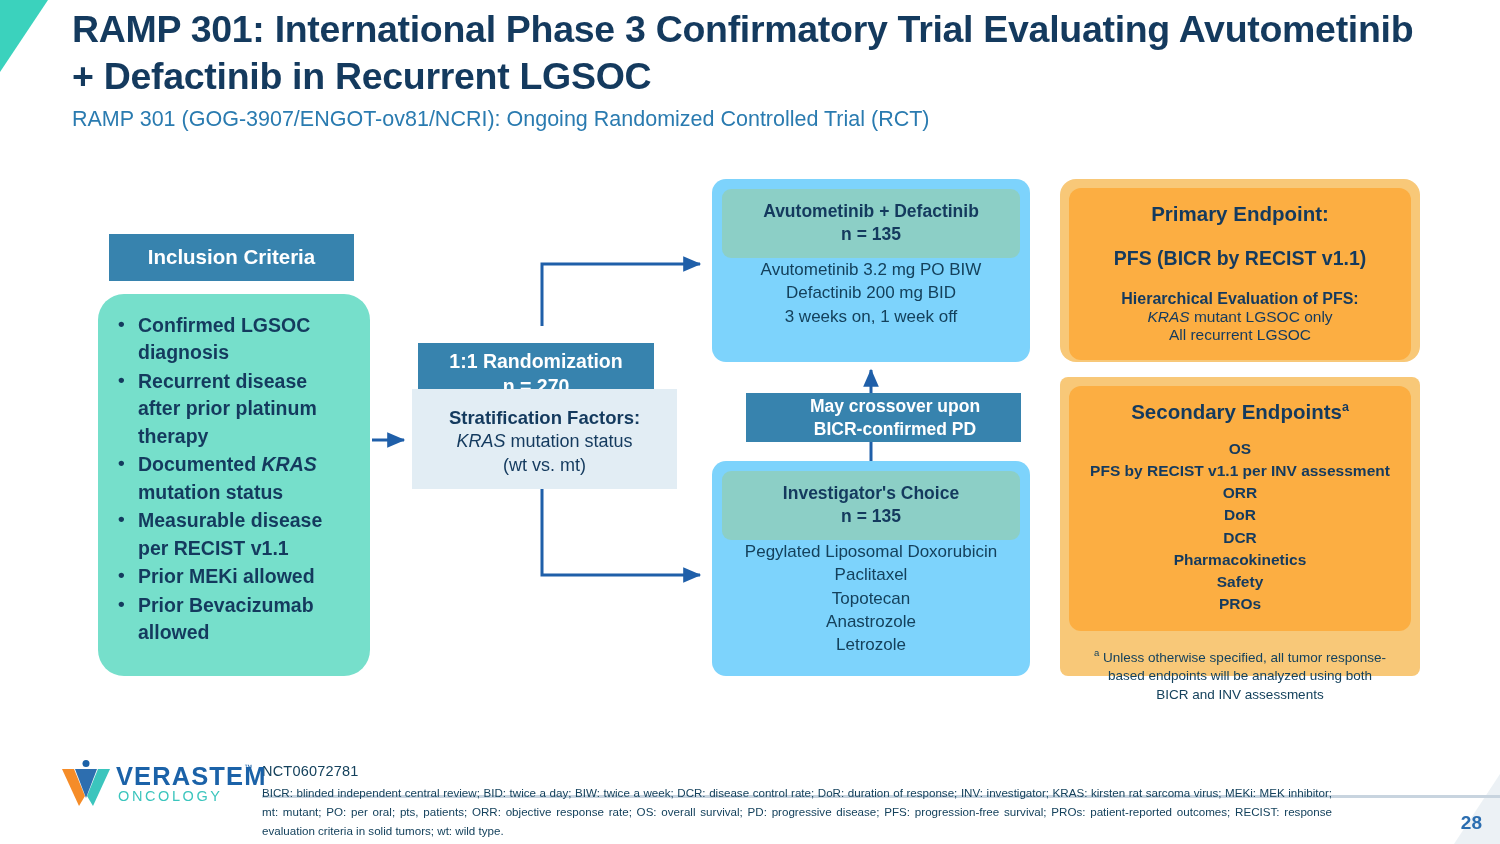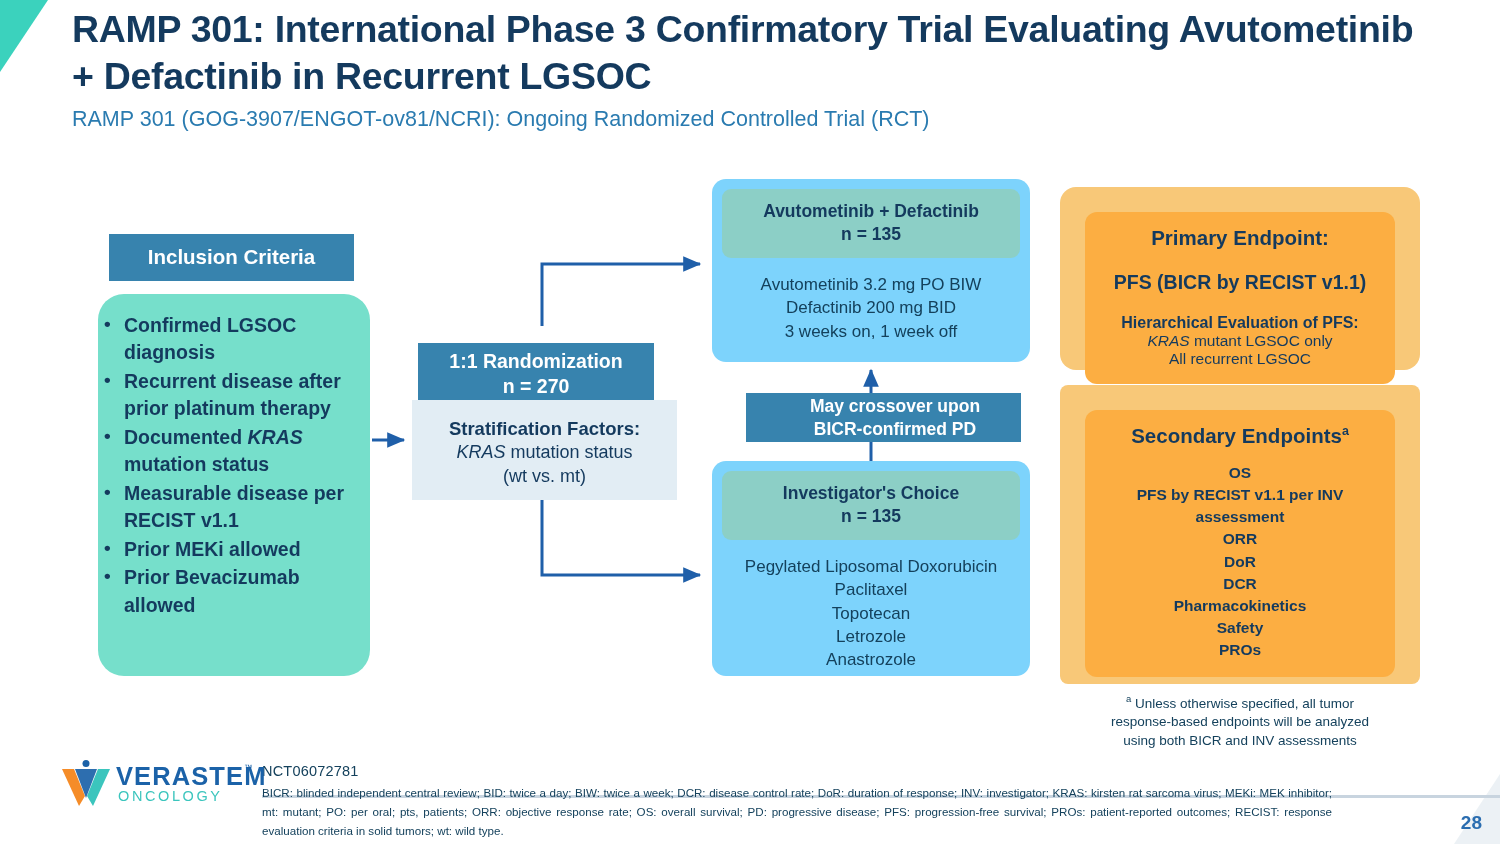--- a/index.html
+++ b/index.html
@@ -78,21 +78,21 @@
     left: 103px; top: 234px;
     width: 245px; height: 47px;
     font-size: 20.5px;
   }
   #inclusion-box {
     position: absolute;
     left: 98px; top: 294px;
     width: 272px; height: 382px;
     background: #76dfcb;
     border-radius: 26px;
-    padding: 18px 16px 10px 0;
+    padding: 18px 16px 10px 14px;
   }
   #inclusion-box ul { list-style: none; }
   #inclusion-box li {
     position: relative;
     color: #143a5e;
     font-size: 19.5px;
     font-weight: bold;
     line-height: 1.41;
     padding-left: 26px;
     margin-bottom: 1px;
@@ -106,21 +106,21 @@
   #inclusion-box li i { font-style: italic; }
 
   
   #rand-header {
     left: 412px; top: 343px;
     width: 236px; height: 62px;
     font-size: 19.5px;
   }
   #rand-body {
     position: absolute;
-    left: 412px; top: 400px;
+    left: 412px; top: 389px;
     width: 265px; height: 100px;
     background: #e2edf4;
     color: #143a5e;
     text-align: center;
     padding-top: 17px;
     font-size: 18px;
     line-height: 1.32;
   }
   #rand-body .strat-title { font-weight: bold; font-size: 18.5px; }
   #rand-body .strat-line { font-weight: normal; }
@@ -141,40 +141,38 @@
     font-size: 17.5px;
     text-align: center;
     line-height: 1.32;
     padding: 11px 6px 12px;
   }
   .arm-body {
     color: #14415c;
     font-size: 17px;
     text-align: center;
     line-height: 1.37;
-    padding-top: 15px;
   }
 
   #arm-experimental { left: 712px; top: 179px; width: 318px; height: 183px; }
   #arm-control      { left: 712px; top: 461px; width: 318px; height: 215px; }
 
   #crossover-bar {
     left: 740px; top: 393px;
     width: 275px; height: 49px;
     font-size: 17.5px;
     padding-left: 23px;
   }
 
   
   .endpoint-panel {
     position: absolute;
     background: #f8c878;
     border-radius: 16px;
-    padding: 25px;
-    margin-top: 8px;
+    padding: 9px;
   }
   .endpoint-inner {
     background: #fcae42;
     border-radius: 12px;
     color: #143a5e;
     text-align: center;
     padding: 14px 10px 16px;
   }
   .ep-title { font-size: 20.5px; font-weight: bold; }
   .ep-main  { font-size: 19.5px; font-weight: bold; margin-top: 21px; }
@@ -323,22 +321,22 @@
 
   <div class="arm" id="arm-control">
     <div class="arm-header">
       <div>Investigator's Choice</div>
       <div>n = 135</div>
     </div>
     <div class="arm-body">
       <div>Pegylated Liposomal Doxorubicin</div>
       <div>Paclitaxel</div>
       <div>Topotecan</div>
+      <div>Anastrozole</div>
       <div>Letrozole</div>
-      <div>Anastrozole</div>
     </div>
   </div>
 
   <div class="endpoint-panel" id="primary-panel">
     <div class="endpoint-inner">
       <div class="ep-title">Primary Endpoint:</div>
       <div class="ep-main">PFS (BICR by RECIST v1.1)</div>
       <div class="ep-sub-title">Hierarchical Evaluation of PFS:</div>
       <div class="ep-sub-line"><i>KRAS</i> mutant LGSOC only</div>
       <div class="ep-sub-line">All recurrent LGSOC</div>

